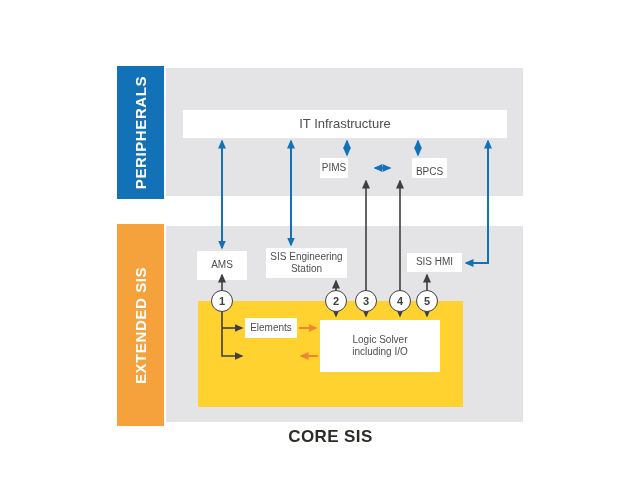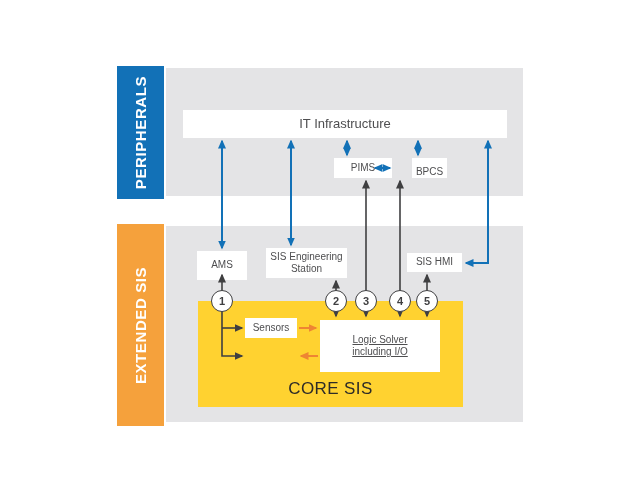--- a/index.html
+++ b/index.html
@@ -19,21 +19,21 @@
   .vlabel.blue{background:#1271B7;}
   .vlabel.orange{background:#F5A13C;}
   .node{
     position:absolute;background:#ffffff;z-index:3;
     display:flex;align-items:center;justify-content:center;text-align:center;
     color:#4E4E50;font-size:10px;line-height:1.25;
   }
   .yellowbox{position:absolute;background:#FFD230;z-index:2;}
   .coretitle{
     position:absolute;z-index:3;text-align:center;
-    font-size:17px;font-weight:normal;color:#2D2B28;letter-spacing:0.4px;
+    font-size:17px;font-weight:bold;color:#2D2B28;letter-spacing:0.4px;margin-top:48px;
   }
   .arrows{position:absolute;left:0;top:0;z-index:5;pointer-events:none;}
   .circ{
     position:absolute;width:22px;height:22px;border-radius:50%;
     background:#ffffff;border:1.7px solid #3F3F41;box-sizing:border-box;
     display:flex;align-items:center;justify-content:center;
     font-size:11px;font-weight:bold;color:#3F3F41;z-index:6;
   }
 </style>
 </head>
@@ -42,21 +42,21 @@
 <div class="canvas">
 
   <div class="panel" style="left:166px;top:68px;width:357px;height:128px;"></div>
   <div class="vlabel blue" style="left:117px;top:66px;width:47px;height:133px;">
     <span>PERIPHERALS</span>
   </div>
 
   <div class="node" style="left:183px;top:110px;width:324px;height:28px;font-size:13px;">
     <span>IT Infrastructure</span>
   </div>
-  <div class="node" style="left:334px;top:158px;width:58px;height:20px;">
+  <div class="node" style="left:320px;top:158px;width:28px;height:20px;">
     <span>PIMS</span>
   </div>
   <div class="node" style="left:412px;top:158px;width:35px;height:20px;align-items:flex-end;">
     <span>BPCS</span>
   </div>
 
   <div class="panel" style="left:166px;top:226px;width:357px;height:196px;"></div>
   <div class="vlabel orange" style="left:117px;top:224px;width:47px;height:202px;">
     <span>EXTENDED SIS</span>
   </div>
@@ -68,24 +68,24 @@
     <span style="display:inline-block;width:76px;">SIS Engineering Station</span>
   </div>
   <div class="node" style="left:407px;top:253px;width:55px;height:19px;">
     <span>SIS HMI</span>
   </div>
 
   <div class="yellowbox" style="left:198px;top:301px;width:265px;height:106px;"></div>
   <div class="coretitle" style="left:198px;top:379px;width:265px;">CORE SIS</div>
 
   <div class="node" style="left:245px;top:318px;width:52px;height:20px;">
-    <span>Sensors</span>
+    <span>Elements</span>
   </div>
   <div class="node" style="left:320px;top:320px;width:120px;height:52px;">
-    <span style="display:inline-block;width:70px;text-decoration:underline;">Logic Solver including I/O</span>
+    <span style="display:inline-block;width:70px;">Logic Solver including I/O</span>
   </div>
 
   <svg class="arrows" width="640" height="495" viewBox="0 0 640 495">
     <defs>
       <marker id="ab" markerWidth="9" markerHeight="8" refX="7.5" refY="4" orient="auto-start-reverse" markerUnits="userSpaceOnUse">
         <path d="M0,0 L9,4 L0,8 Z" fill="#1271B7"></path>
       </marker>
       <marker id="ad" markerWidth="9" markerHeight="8" refX="7.5" refY="4" orient="auto-start-reverse" markerUnits="userSpaceOnUse">
         <path d="M0,0 L9,4 L0,8 Z" fill="#3F3F41"></path>
       </marker>

